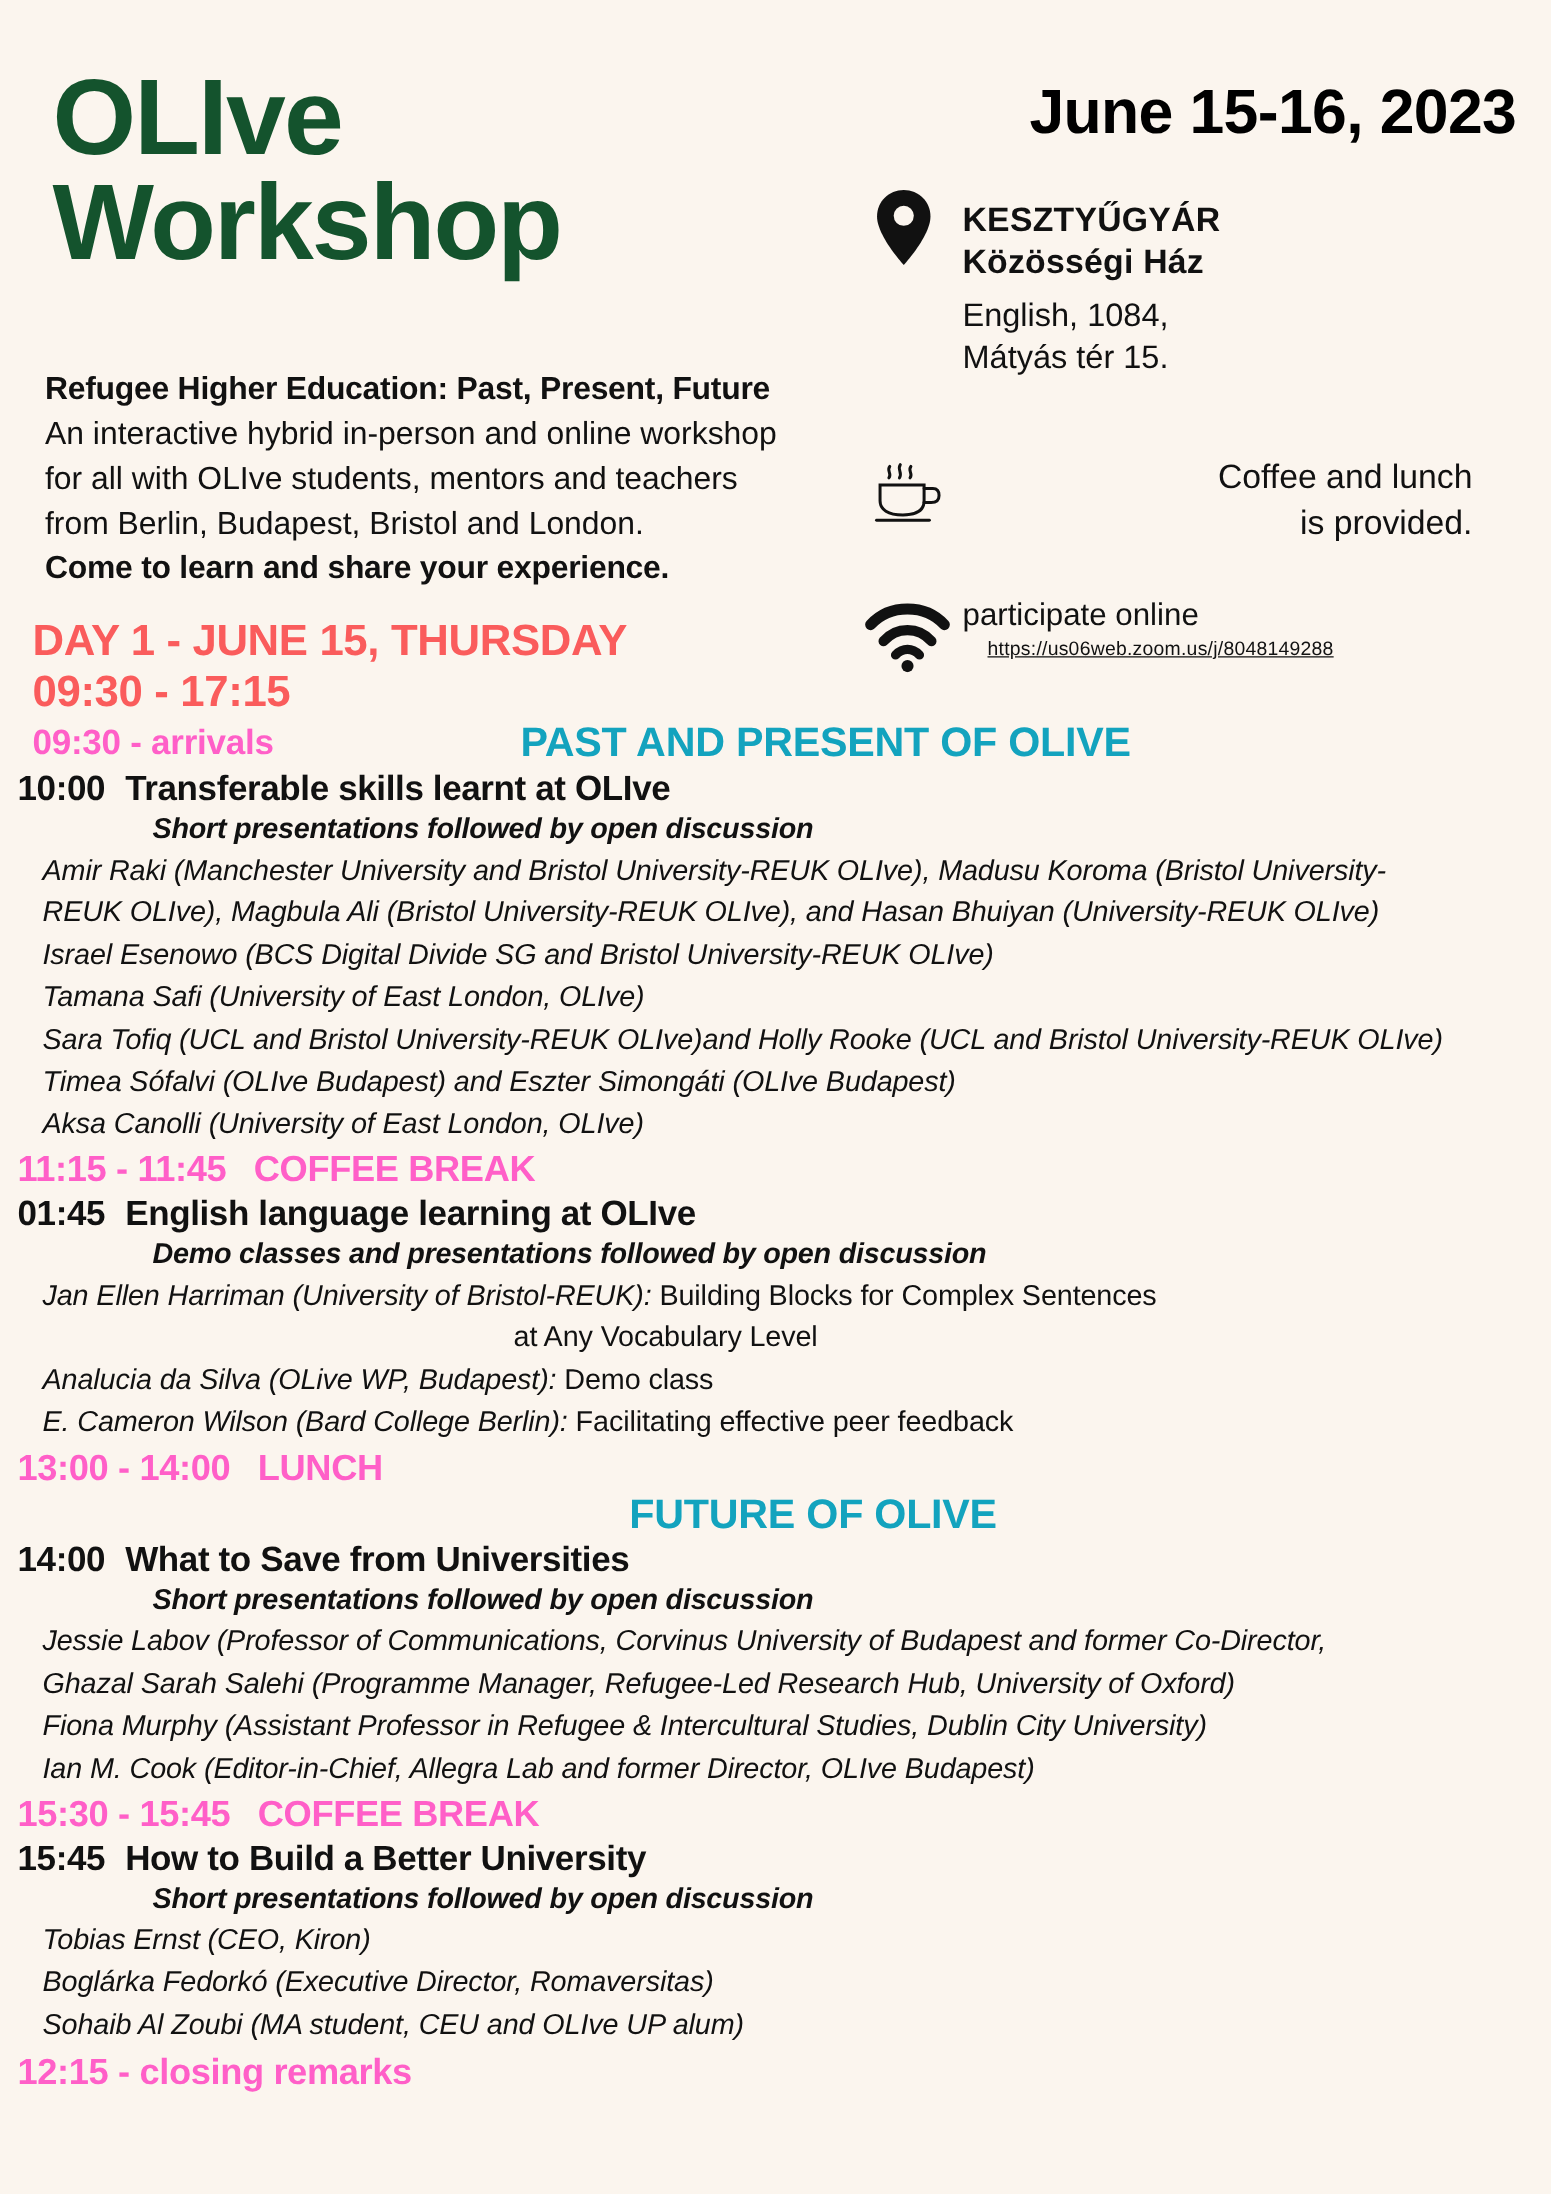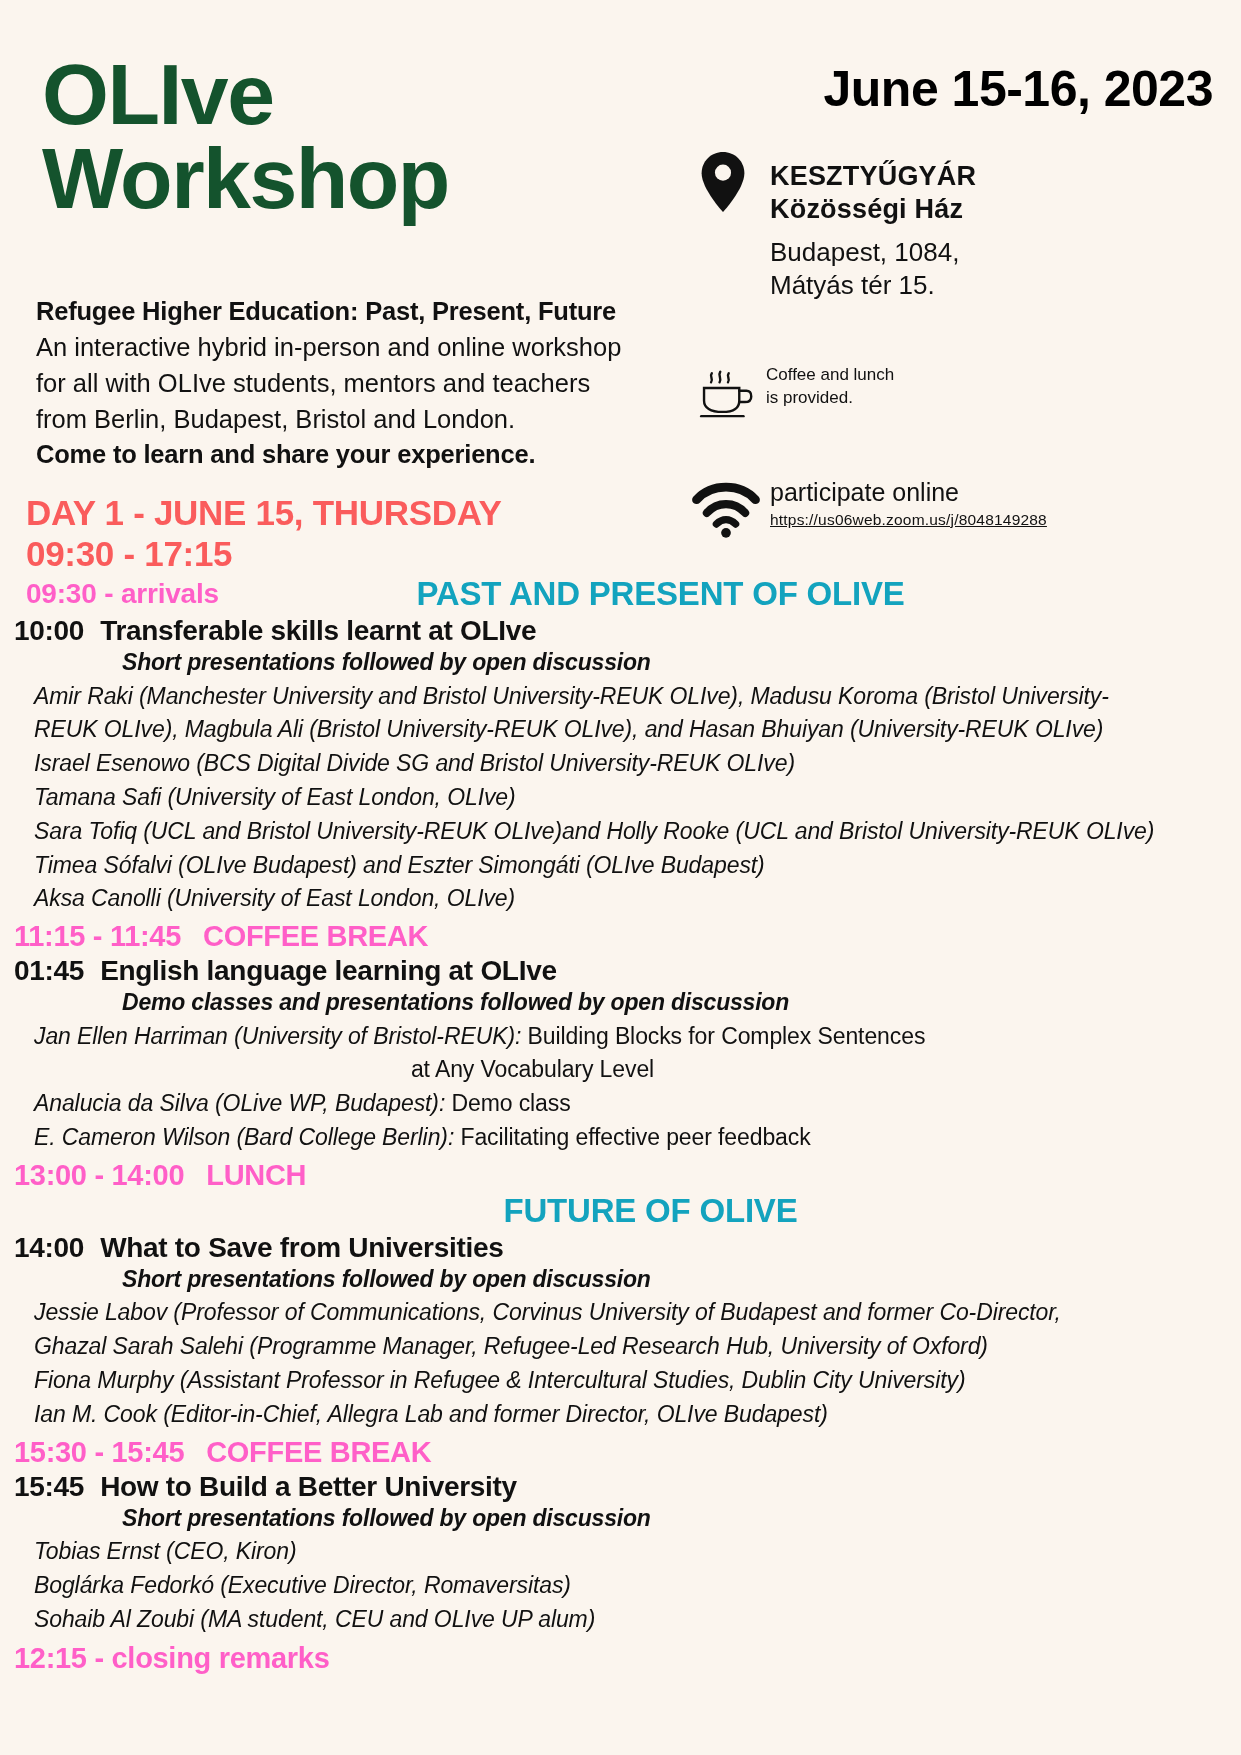--- a/index.html
+++ b/index.html
@@ -69,26 +69,27 @@
   .pin-icon {
     position: absolute;
     left: 700px;
     top: 152px;
     width: 46px;
     height: 60px;
   }
 
   .coffee-row {
     position: absolute;
-    left: 766px;
+    left: 748px;
     top: 363px;
     width: 430px;
-    font-size: 17px;
+    font-size: 27px;
     line-height: 1.38;
     font-weight: 400;
+    text-align: right;
   }
   .coffee-icon {
     position: absolute;
     left: 697px;
     top: 368px;
     width: 62px;
     height: 54px;
   }
 
   .online-row {
@@ -101,20 +102,21 @@
     font-size: 25px;
     font-weight: 400;
     line-height: 1.15;
   }
   .online-url {
     display: block;
     margin-top: 4px;
     font-size: 15.5px;
     color: #111;
     letter-spacing: 0.2px;
+    margin-left: 20px;
   }
   .wifi-icon {
     position: absolute;
     left: 690px;
     top: 482px;
     width: 72px;
     height: 56px;
   }
 
   
@@ -251,21 +253,21 @@
     <path d="M12 0C5.6 0 0.6 5 0.6 11.3C0.6 19.6 12 32 12 32C12 32 23.4 19.6 23.4 11.3C23.4 5 18.4 0 12 0Z" fill="#111"></path>
     <circle cx="12" cy="11" r="4.3" fill="#FBF5EE"></circle>
   </svg>
 
   <div class="venue">
     <div class="venue-name">
       <div>KESZTYŰGYÁR</div>
       <div>Közösségi Ház</div>
     </div>
     <div class="venue-addr">
-      <div>Budapest, 1084,</div>
+      <div>English, 1084,</div>
       <div>Mátyás tér 15.</div>
     </div>
   </div>
 
   <svg class="coffee-icon" viewBox="0 0 44 38">
     <g fill="none" stroke="#111" stroke-width="1.7" stroke-linecap="round">
       <path d="M10 10 C12 7.5 8.5 6 10.5 3.5"></path>
       <path d="M16 10 C18 7 14.5 5.5 16.5 2.5"></path>
       <path d="M22 10 C24 7.5 20.5 6 22.5 3.5"></path>
       <path d="M5 14 L30 14 L30 23 C30 28 26 31 18 31 C9.5 31 5 28 5 23 Z"></path>

